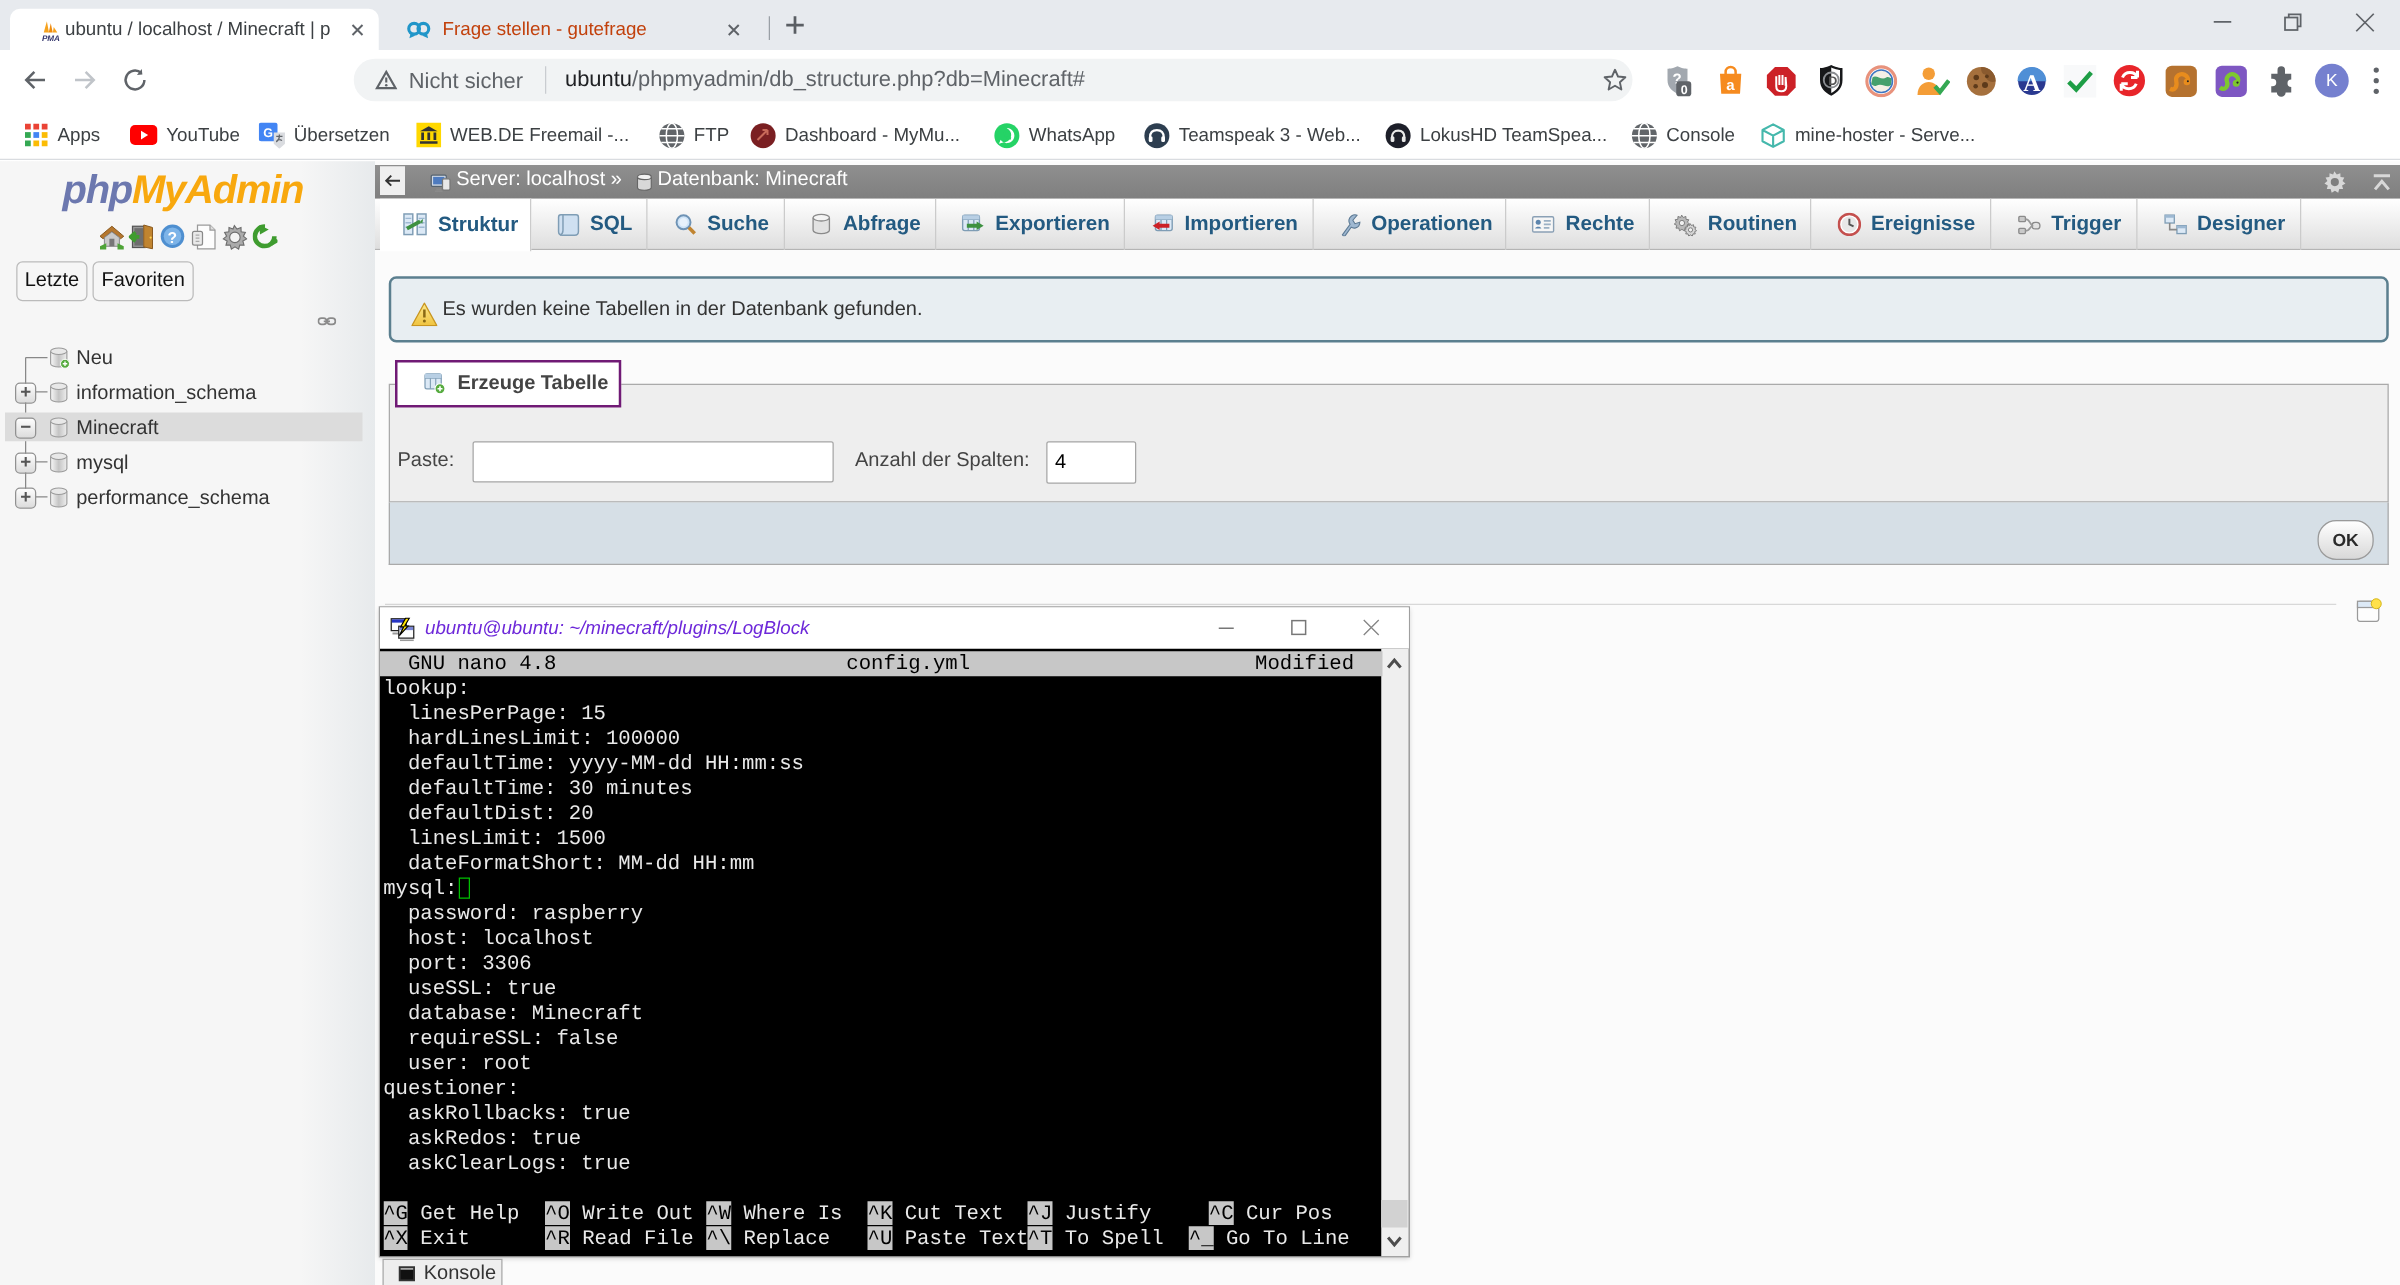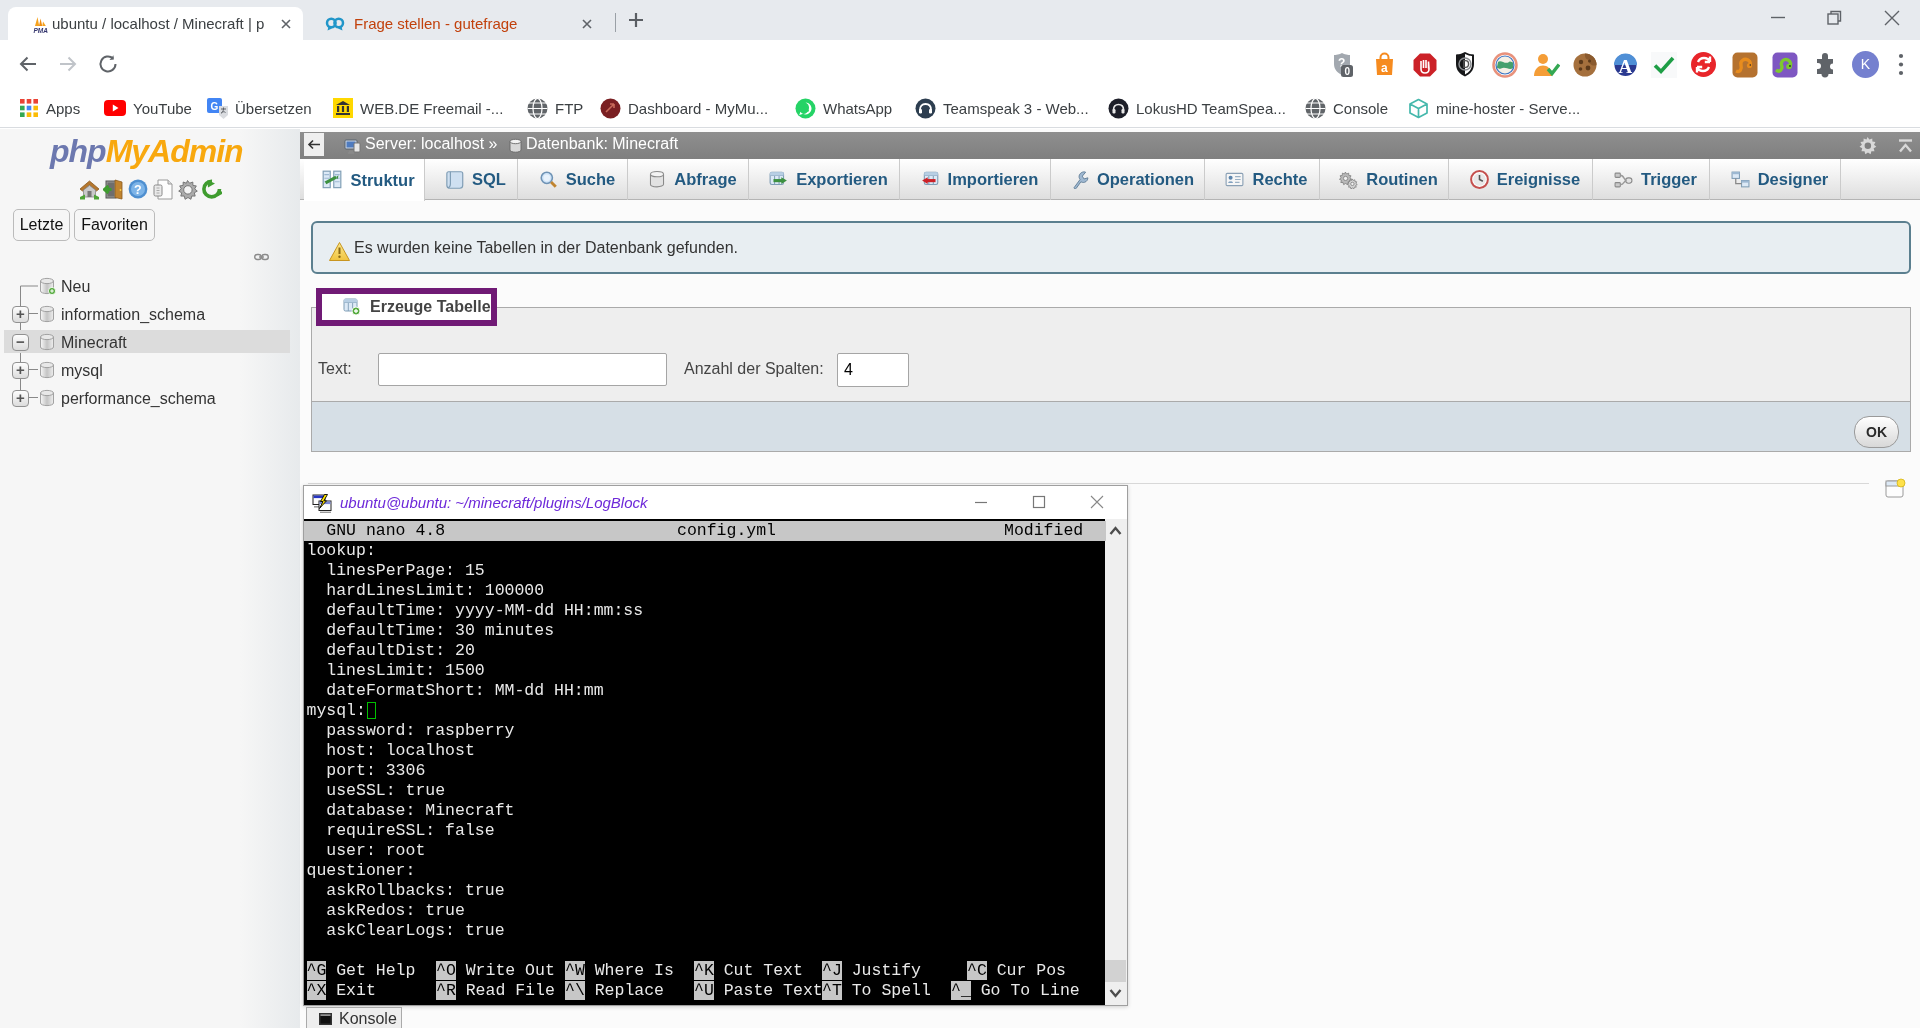--- a/index.html
+++ b/index.html
@@ -26,21 +26,21 @@
 #main { position:absolute; left:300px; top:0; width:1620px; height:899px; }
 
 #crumbbar { position:absolute; left:0; top:3px; width:1620px; height:27px; background:linear-gradient(#8f8f8f,#7f7f7f); color:#fff; font-size:16px; }
 
 #pmatabs { position:absolute; left:0; top:30px; width:1620px; height:41px; background:linear-gradient(#ffffff,#dedede); border-bottom:1px solid #b4b4b4; }
 .ptab { position:absolute; top:30px; height:41px; border-right:1px solid #cbcbcb; display:flex; align-items:center; justify-content:center; gap:8px; padding-left:9px; font-weight:bold; font-size:16.5px; color:#235a81; }
 .ptab.active { background:#fff; height:42px; border-right:1px solid #cbcbcb; }
 
 .notice { position:absolute; left:11px; top:92px; width:1600px; height:53px; background:#e8eef2; border:2px solid #5b7f8f; border-radius:6px; }
 fieldset.create { position:absolute; left:11px; top:178px; width:1600px; height:95px; background:#eee; border:1px solid #aaa; }
-#legend { position:absolute; left:16px; top:159px; width:181px; height:38px; background:#fff; border:6px solid #701a75; display:flex; align-items:center; font-weight:bold; font-size:16px; color:#444; z-index:3; }
+#legend { position:absolute; left:16px; top:159px; width:181px; height:38px; background:#fff; border:2px solid #701a75; display:flex; align-items:center; font-weight:bold; font-size:16px; color:#444; z-index:3; }
 #tblfooter { position:absolute; left:11px; top:273px; width:1600px; height:50px; background:#d6dfe6; border:1px solid #aaa; border-top:none; }
 #okbtn { position:absolute; right:11px; top:14px; width:45px; height:32px; border:1px solid #9a9a9a; border-radius:15px; background:linear-gradient(#ffffff,#d8d8d8); font-weight:bold; font-size:14px; color:#2a2a2a; text-align:center; line-height:30px; }
 input.pma { border:1px solid #a5a5a5; background:#fff; border-radius:2px; font-size:16px; padding-left:6px; font-family:"Liberation Sans",sans-serif; }
 
 #term { position:absolute; left:3px; top:356px; width:825px; height:521px; background:#fff; border:1px solid #9f9f9f; box-shadow:0 1px 4px rgba(0,0,0,.18); }
 #termtitle { position:absolute; left:0; top:0; width:823px; height:33px; background:#fff; }
 #termblack { position:absolute; left:0; top:33px; width:823px; height:486px; background:#000; }
 #termscroll { position:absolute; right:0; top:33px; width:22px; height:486px; background:#efefef; }
 .trow { position:absolute; left:2.5px; height:20px; font-family:"Liberation Mono",monospace; font-size:16.5px; line-height:20px; color:#e9e9e9; white-space:pre; }
 .rev { background:#c7c7c7; color:#000; }
@@ -106,20 +106,33 @@
   <svg class="abs" style="left:17px;top:13px;" width="22" height="22" viewBox="0 0 22 22">
       <path d="M19 11 L4 11 M10.5 4.5 L4 11 L10.5 17.5" fill="none" stroke="#5f6368" stroke-width="2"></path>
     </svg>
   <svg class="abs" style="left:57px;top:13px;" width="22" height="22" viewBox="0 0 22 22">
       <path d="M3 11 L18 11 M11.5 4.5 L18 11 L11.5 17.5" fill="none" stroke="#c0c4c9" stroke-width="2"></path>
     </svg>
   <svg class="abs" style="left:97px;top:13px;" width="22" height="22" viewBox="0 0 22 22">
       <path d="M18.5 11 A 7.5 7.5 0 1 1 16 5.4" fill="none" stroke="#5f6368" stroke-width="2"></path>
       <path d="M16.4 2.2 L16.9 6.5 L12.5 7 Z" fill="#5f6368"></path>
     </svg>
+  <div id="omnibox">
+    <svg class="abs" style="left:17px;top:8px;" width="18" height="18" viewBox="0 0 18 18">
+        <path d="M9 2.5 L16.5 15.5 L1.5 15.5 Z" fill="none" stroke="#5f6368" stroke-width="1.7"></path>
+        <path d="M9 7 L9 11" stroke="#5f6368" stroke-width="1.7"></path>
+        <circle cx="9" cy="13.2" r="1" fill="#5f6368"></circle>
+      </svg>
+    <span class="abs urlgray" style="left:44px;top:7px;font-size:17.5px;">Nicht sicher</span>
+    <div class="abs" style="left:153px;top:6px;width:1px;height:22px;background:#c9ccd0;"></div>
+    <span class="abs" style="left:169px;top:6px;font-size:17.5px;color:#202124;">ubuntu<span class="urlgray">/phpmyadmin/db_structure.php?db=Minecraft#</span></span>
+    <svg class="abs" style="left:999px;top:7px;" width="20" height="20" viewBox="0 0 20 20">
+        <path d="M10 1.8 L12.4 7.2 L18.3 7.8 L13.9 11.8 L15.1 17.6 L10 14.6 L4.9 17.6 L6.1 11.8 L1.7 7.8 L7.6 7.2 Z" fill="none" stroke="#5f6368" stroke-width="1.5" stroke-linejoin="round"></path>
+      </svg>
+  </div>
 
   <svg class="abs" style="left:1329px;top:11px;" width="26" height="28" viewBox="0 0 26 28">
     <path d="M13 2 C17 4 21 4 21 4 L21 13 C21 19 17 22 13 24 C9 22 5 19 5 13 L5 4 C5 4 9 4 13 2 Z" fill="#a2a8af"></path>
     <text x="9" y="16" font-size="12" font-weight="bold" fill="#fff" font-family="Liberation Sans">?</text>
     <rect x="12" y="14" width="12" height="12" rx="2.5" fill="#5f6368"></rect>
     <text x="15.5" y="24" font-size="10" font-weight="bold" fill="#fff" font-family="Liberation Sans">0</text>
   </svg>
   <svg class="abs" style="left:1372px;top:12px;" width="25" height="25" viewBox="0 0 25 25">
     <path d="M4 7 L21 7 L20 23 L5 23 Z" fill="#f68b1f"></path>
       <path d="M8.5 10 L8.5 5.5 A 4 4 0 0 1 16.5 5.5 L16.5 10" fill="none" stroke="#f68b1f" stroke-width="2"></path>
@@ -537,21 +550,21 @@
       <svg style="margin:0 9px 0 21px;" width="18" height="18" viewBox="0 0 18 18">
           <rect x="1" y="1" width="13" height="12" rx="1.5" fill="#dce9f6" stroke="#7f9db5" stroke-width="1"></rect>
           <path d="M1 4.5 L14 4.5 M5.3 4.5 L5.3 13 M9.6 4.5 L9.6 13" stroke="#7f9db5" stroke-width="0.9"></path>
           <rect x="1" y="1" width="13" height="3.5" fill="#b8cfe4"></rect>
           <circle cx="13" cy="13" r="4" fill="#56ab3f" stroke="#fff" stroke-width="0.9"></circle>
           <path d="M13 11 L13 15 M11 13 L15 13" stroke="#fff" stroke-width="1.3"></path>
         </svg>
       Erzeuge Tabelle
     </div>
     <fieldset class="create"></fieldset>
-    <span class="abs" style="left:18px;top:231px;font-size:16px;color:#444;">Text:</span>
+    <span class="abs" style="left:18px;top:231px;font-size:16px;color:#444;">Paste:</span>
     <input class="pma abs" style="left: 78px; top: 224px; width: 289px; height: 33px;" value="">
     <span class="abs" style="left:384px;top:231px;font-size:16px;color:#444;">Anzahl der Spalten:</span>
     <input class="pma abs" style="left: 537px; top: 224px; width: 72px; height: 34px;" value="4">
     <div id="tblfooter">
         <div id="okbtn">OK</div>
       </div>
     <div class="abs" style="left:8px;top:354px;width:1561px;height:1px;background:#d8d8d8;"></div>
     <svg class="abs" style="left:1584px;top:349px;" width="22" height="22" viewBox="0 0 22 22">
         <rect x="2" y="3" width="17" height="16" rx="2" fill="#fdfdfd" stroke="#9a9a9a" stroke-width="1"></rect>
         <rect x="2" y="3" width="17" height="5" fill="#dce9f6" stroke="#9a9a9a" stroke-width="1"></rect>

